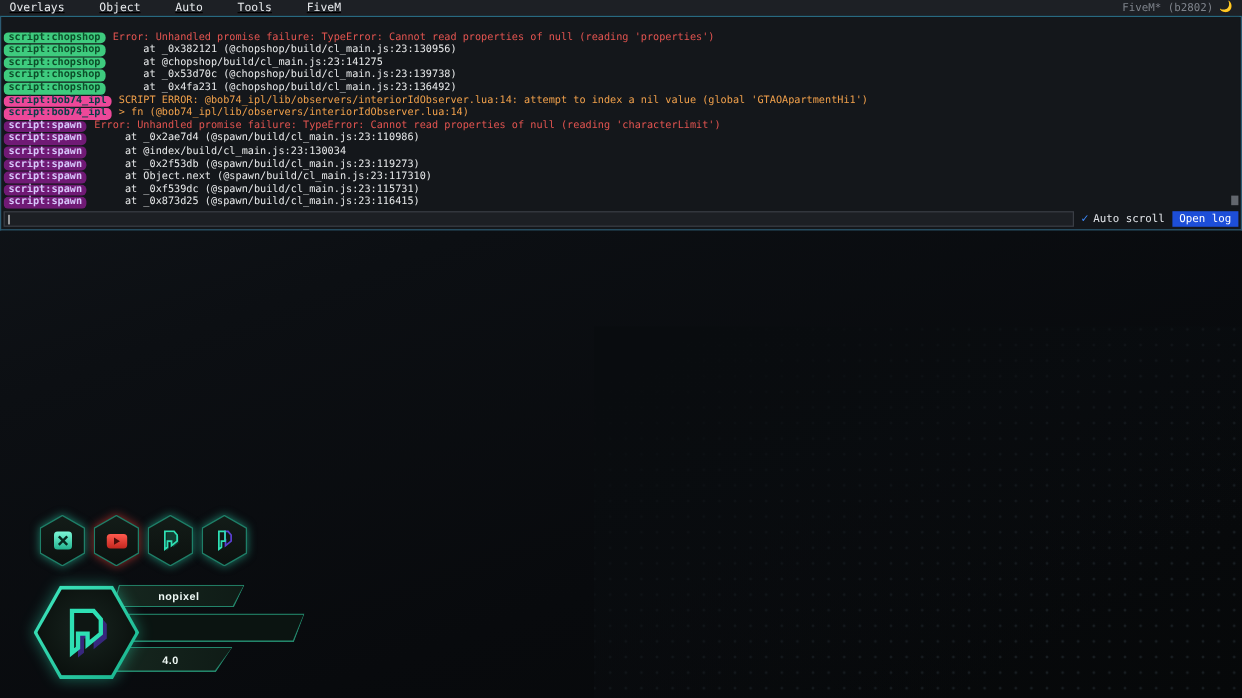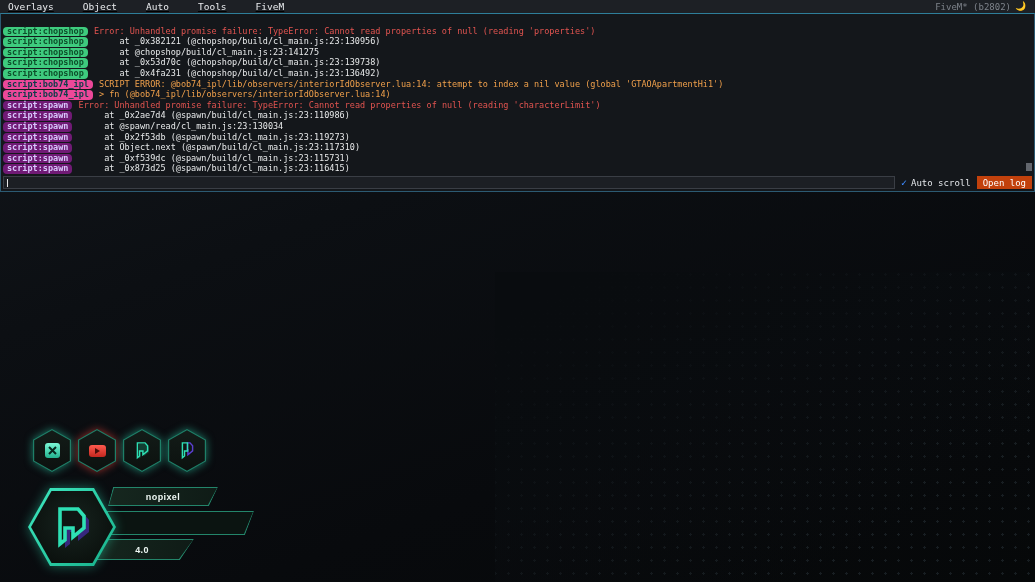--- a/index.html
+++ b/index.html
@@ -60,42 +60,42 @@
 
   .console-bottom {
     position:absolute; left:1px; right:1px; bottom:1px; height:15px;
     display:flex; align-items:center; gap:6px; background:#14171b; padding:0 1px;
   }
   .cmd-input { flex:1; height:13px; background:#1c1f24; border:1px solid #3a3e45; position:relative; }
   .caret { position:absolute; left:3px; top:2px; width:1px; height:8px; background:#e8e8e8; animation:blink 1s steps(1) infinite; }
   @keyframes blink { 50% { opacity:0; } }
   .autoscroll { display:flex; align-items:center; gap:4px; font-size:9px; color:#e2e5e9; white-space:nowrap; }
   .check { color:#3d8bff; font-weight:700; font-size:10px; }
-  .openlog { background:#c2410c; color:#fff; border:none; height:13px; padding:0 6px; font:9px "DejaVu Sans Mono", monospace; cursor:pointer; }
+  .openlog { background:#1d4ed8; color:#fff; border:none; height:13px; padding:0 6px; font:9px "DejaVu Sans Mono", monospace; cursor:pointer; }
 
   
   .social { position:absolute; left:33px; top:429px; display:flex; gap:7px; z-index:2; }
   .hex { width:38px; height:43px; position:relative; }
   .hex-b { position:absolute; inset:0; clip-path:polygon(50% 0,100% 25%,100% 75%,50% 100%,0 75%,0 25%); background:#1e7f68; }
   .hex-f { position:absolute; inset:1.2px; clip-path:polygon(50% 0,100% 25%,100% 75%,50% 100%,0 75%,0 25%); background:linear-gradient(180deg,#131c18,#0c110f); }
   .hex-icon { position:absolute; inset:0; display:flex; align-items:center; justify-content:center; }
   .glow-teal { filter:drop-shadow(0 0 4px rgba(45,220,180,.55)); }
   .glow-red  { filter:drop-shadow(0 0 4px rgba(255,70,60,.6)); }
   .x-box { width:15px; height:15px; border-radius:3px; background:linear-gradient(180deg,#7bf7d6,#22b38f); display:flex; align-items:center; justify-content:center; }
   .yt-box { width:17px; height:12px; border-radius:3px; background:linear-gradient(180deg,#ff5a4e,#c3271f); display:flex; align-items:center; justify-content:center; }
 
   
   .load { position:absolute; left:28px; top:487px; width:240px; height:90px; z-index:2; }
   .bar-wrap { position:absolute; z-index:1; }
   .bar-b { position:absolute; inset:0; background:#23856a; }
   .bar-f { position:absolute; inset:1px; background:linear-gradient(100deg,#16271f 0%,#0f1b16 100%); display:flex; align-items:center; justify-content:center; }
   .slant1 { clip-path:polygon(5px 0,100% 0,calc(100% - 9px) 100%,0 100%); }
   .slant2 { clip-path:polygon(10px 0,100% 0,calc(100% - 14px) 100%,0 100%); }
   .bar-label { font-family:"Liberation Sans", sans-serif; font-size:9px; font-weight:700; color:#eef8f4; letter-spacing:.4px; }
-  .name-bar { left:80px; top:0; width:110px; height:19px; }
+  .name-bar { left:66px; top:0; width:110px; height:19px; }
   .track { left:74px; top:24px; width:152px; height:24px; }
   .track .bar-f { display:flex; gap:2px; padding:4px 6px; justify-content:flex-start; background:#0b1411; }
   .seg { flex:1 1 0; border-radius:2px; background:#143029; }
   .seg.on { background:linear-gradient(180deg,#8cf7dd 0%,#2fe0b2 45%,#0f9c79 100%); box-shadow:0 0 3px rgba(45,224,180,.45); }
   .ver-bar { left:62px; top:52px; width:104px; height:21px; }
   .bighex { position:absolute; left:0; top:1px; width:88px; height:78px; z-index:3; filter:drop-shadow(0 0 6px rgba(44,220,178,.45)); }
   .bighex .hb { position:absolute; inset:0; clip-path:polygon(0 50%,25% 0,75% 0,100% 50%,75% 100%,25% 100%); background:linear-gradient(135deg,#3fe9c0,#17b08a); }
   .bighex .hf { position:absolute; inset:3px; clip-path:polygon(0 50%,25% 0,75% 0,100% 50%,75% 100%,25% 100%); background:radial-gradient(ellipse at 50% 45%,#17241f 0%,#0b110e 75%); }
   .bighex .hl { position:absolute; inset:0; display:flex; align-items:center; justify-content:center; }
 </style>
@@ -120,21 +120,21 @@
   <div class="log" id="log">
       <div class="line"><span class="badge b-green">script:chopshop</span><span class="t-error"> Error: Unhandled promise failure: TypeError: Cannot read properties of null (reading 'properties')</span></div>
       <div class="line"><span class="badge b-green">script:chopshop</span><span class="t-normal">      at _0x382121 (@chopshop/build/cl_main.js:23:130956)</span></div>
       <div class="line"><span class="badge b-green">script:chopshop</span><span class="t-normal">      at @chopshop/build/cl_main.js:23:141275</span></div>
       <div class="line"><span class="badge b-green">script:chopshop</span><span class="t-normal">      at _0x53d70c (@chopshop/build/cl_main.js:23:139738)</span></div>
       <div class="line"><span class="badge b-green">script:chopshop</span><span class="t-normal">      at _0x4fa231 (@chopshop/build/cl_main.js:23:136492)</span></div>
       <div class="line"><span class="badge b-cyan">script:bob74_ipl</span><span class="t-warn"> SCRIPT ERROR: @bob74_ipl/lib/observers/interiorIdObserver.lua:14: attempt to index a nil value (global 'GTAOApartmentHi1')</span></div>
       <div class="line"><span class="badge b-cyan">script:bob74_ipl</span><span class="t-warn"> &gt; fn (@bob74_ipl/lib/observers/interiorIdObserver.lua:14)</span></div>
       <div class="line"><span class="badge b-purple">script:spawn</span><span class="t-error"> Error: Unhandled promise failure: TypeError: Cannot read properties of null (reading 'characterLimit')</span></div>
       <div class="line"><span class="badge b-purple">script:spawn</span><span class="t-normal">      at _0x2ae7d4 (@spawn/build/cl_main.js:23:110986)</span></div>
-      <div class="line"><span class="badge b-purple">script:spawn</span><span class="t-normal">      at @spawn/read/cl_main.js:23:130034</span></div>
+      <div class="line"><span class="badge b-purple">script:spawn</span><span class="t-normal">      at @index/build/cl_main.js:23:130034</span></div>
       <div class="line"><span class="badge b-purple">script:spawn</span><span class="t-normal">      at _0x2f53db (@spawn/build/cl_main.js:23:119273)</span></div>
       <div class="line"><span class="badge b-purple">script:spawn</span><span class="t-normal">      at Object.next (@spawn/build/cl_main.js:23:117310)</span></div>
       <div class="line"><span class="badge b-purple">script:spawn</span><span class="t-normal">      at _0xf539dc (@spawn/build/cl_main.js:23:115731)</span></div>
       <div class="line"><span class="badge b-purple">script:spawn</span><span class="t-normal">      at _0x873d25 (@spawn/build/cl_main.js:23:116415)</span></div>
     </div>
   <div class="scrollbar">
     <div class="thumb"></div>
   </div>
   <div class="console-bottom">
     <div class="cmd-input" title="">

